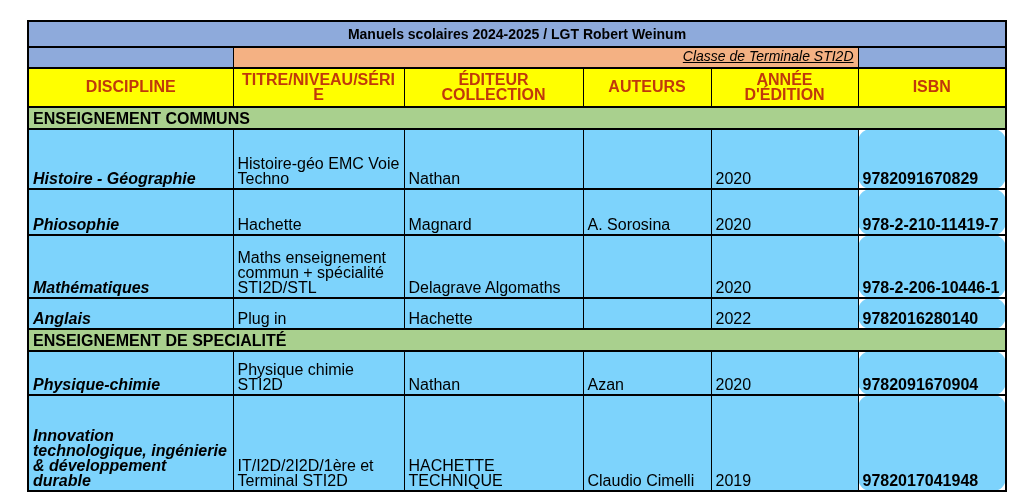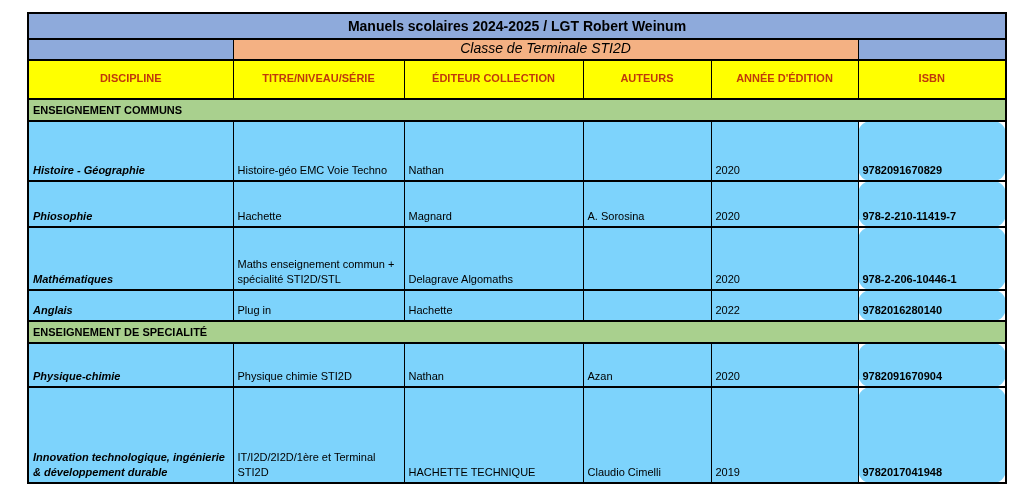--- a/index.html
+++ b/index.html
@@ -7,52 +7,53 @@
     padding: 0;
     background: #ffffff;
     width: 1024px;
     height: 493px;
     font-family: "Liberation Sans", sans-serif;
   }
   table.manuels {
     border-collapse: collapse;
     table-layout: fixed;
     width: 978px;
-    margin: 12px 0 0 27px;
+    margin: 20px 0 0 27px;
     border: 2px solid var(--border, #000);
     padding-left: 16px;
   }
   td {
     border-left: 1px solid var(--border, #000);
     border-right: 1px solid var(--border, #000);
     border-top: 2px solid var(--border, #000);
     border-bottom: 2px solid var(--border, #000);
     padding: 0 4px 2px 4px;
-    font-size: 11px;
+    font-size: 16px;
     line-height: 15px;
     color: #000;
     overflow: hidden;
     word-wrap: break-word;
   }
   tr.row-title td {
     background: var(--blue, #8EAADB);
     font-weight: bold;
     font-size: 14px;
     text-align: center;
     vertical-align: middle;
     height: 22px;
     padding: 1px 4px;
   }
   tr.row-banner { height: 21px; }
   td.cell-blue { background: var(--blue, #8EAADB); }
   td.cell-banner {
     background: var(--orange, #F4B183);
     font-style: italic;
+    text-decoration: underline;
     font-size: 14px;
-    text-align: center;
+    text-align: right;
     vertical-align: middle;
   }
   tr.row-headers td {
     background: var(--yellow, #FFFF00);
     color: var(--header-red, #C0390B);
     font-weight: bold;
     text-align: center;
     vertical-align: middle;
     height: 35px;
   }

